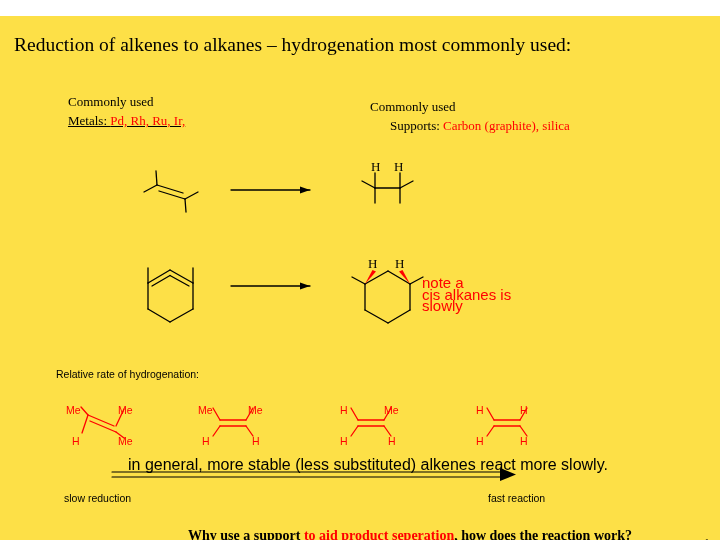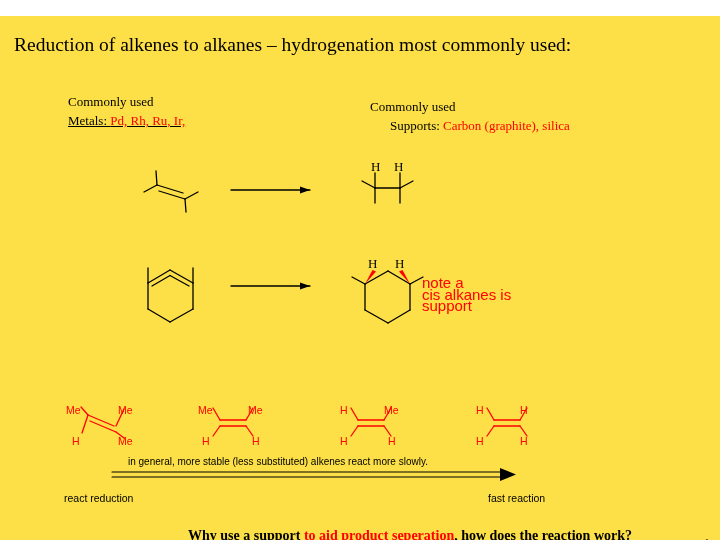--- a/index.html
+++ b/index.html
@@ -129,27 +129,28 @@
   <div class="lbl" style="left:68px; top:78px;">Commonly used</div>
   <div class="lbl" style="left:68px; top:97px;text-decoration:underline;"><span>Metals:</span> <span class="red">Pd, Rh, Ru, Ir,</span></div>
 
   <div class="lbl" style="left:370px; top:83px;">Commonly used</div>
   <div class="lbl" style="left:390px; top:102px;"><span>Supports:</span> <span class="red">Carbon (graphite), silica</span></div>
 
 
   <div class="note-red" style="left:422px; top:261px;">
     <div>note a</div>
     <div>cis alkanes is</div>
-    <div>support</div>
+    <div>slowly</div>
   </div>
 
-
-  <div class="tiny-sans red" style="left:128px; top:440px; font-size:10px;">in general, more stable (less substituted) alkenes react more slowly.</div>
-
-  <div class="small-sans" style="left:64px; top:476px;">react reduction</div>
+  <div class="small-sans" style="left:56px; top:352px;">Relative rate of hydrogenation:</div>
+
+  <div class="tiny-sans red" style="left:128px; top:440px; font-size:16px;">in general, more stable (less substituted) alkenes react more slowly.</div>
+
+  <div class="small-sans" style="left:64px; top:476px;">slow reduction</div>
   <div class="small-sans" style="left:488px; top:476px;">fast reaction</div>
 
   <div class="struct-h" style="left:371px; top:143px;">H</div>
   <div class="struct-h" style="left:394px; top:143px;">H</div>
 
   <div class="struct-h red" style="left:368px; top:240px;">H</div>
   <div class="struct-h red" style="left:395px; top:240px;">H</div>
 
   <div class="me-red" style="left:66px; top:388px;">Me</div>
   <div class="me-red" style="left:118px; top:388px;">Me</div>

